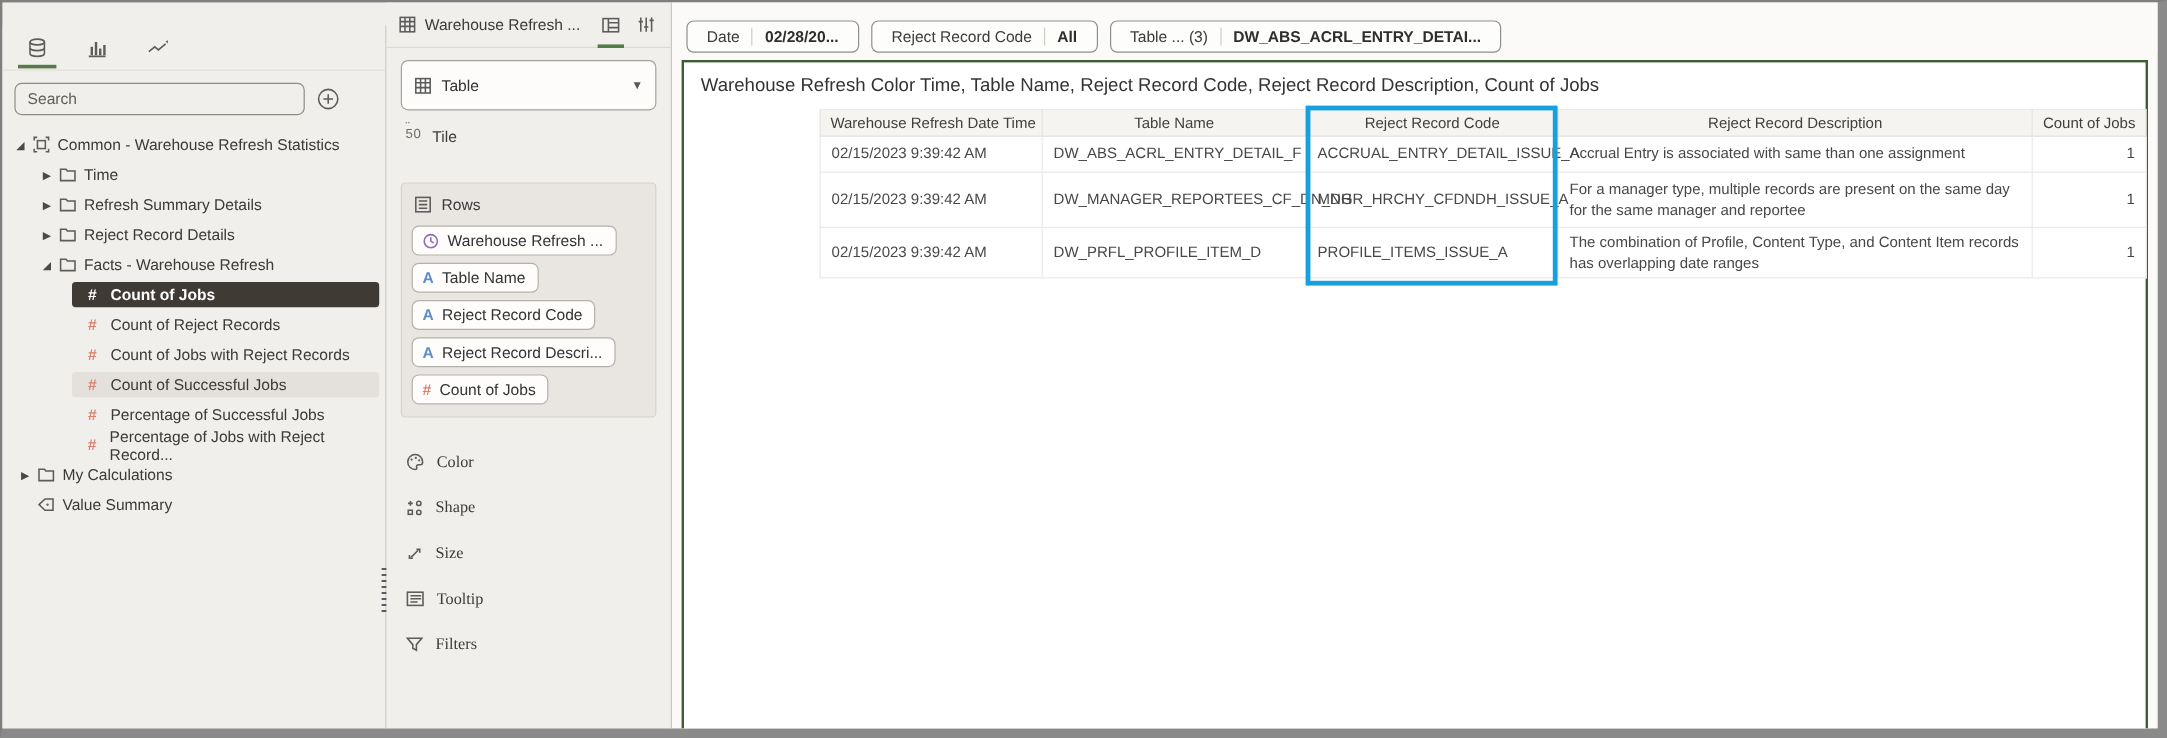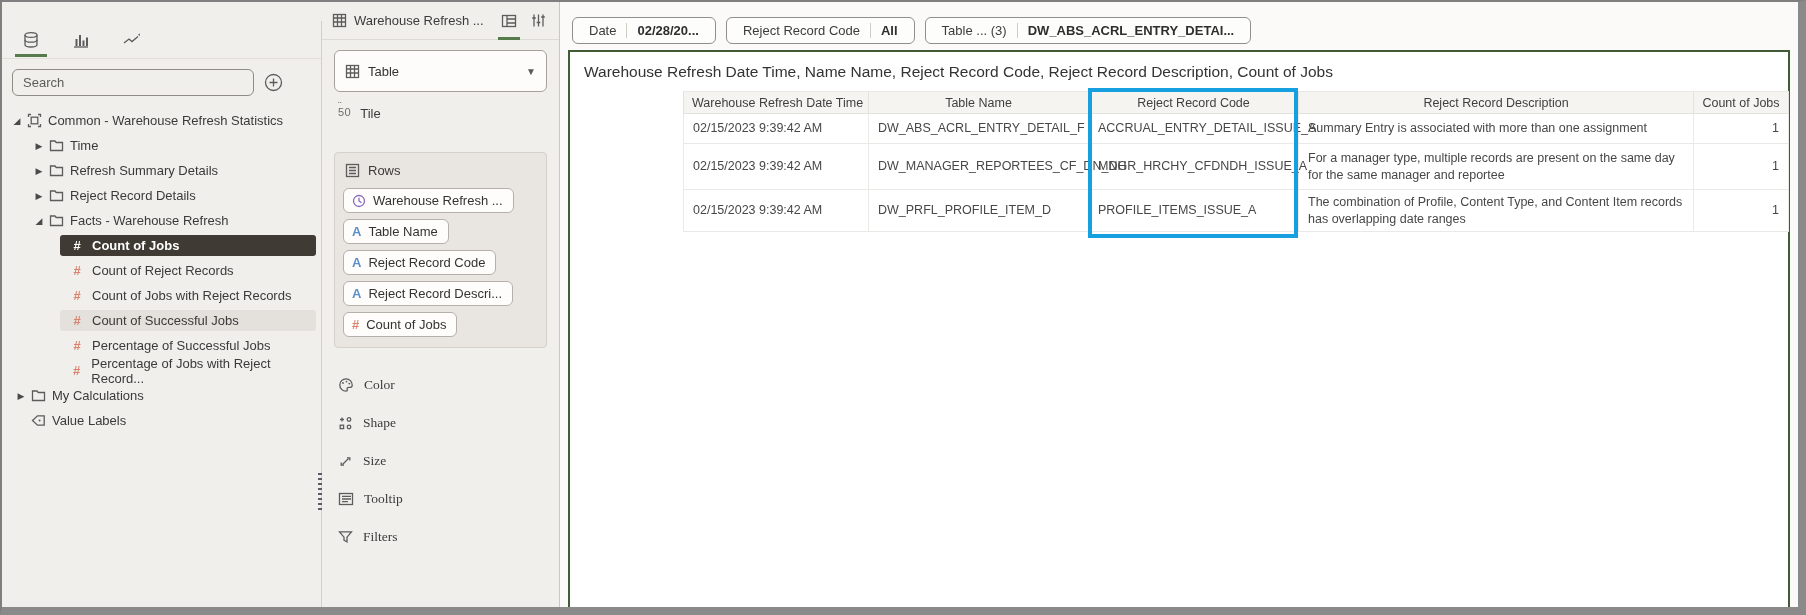--- a/index.html
+++ b/index.html
@@ -224,21 +224,21 @@
         <span>My Calculations</span>
       </div>
 
       <div class="tree-row" style="padding-left:26px;">
         <span class="tree-icon">
           <svg class="icon-svg" width="15" height="13" viewBox="0 0 15 13">
             <path d="M1.5 6.5 L6.5 1.8 H13.2 V11.2 H6.5 z"></path>
             <circle class="fill" cx="8.6" cy="6.5" r="1"></circle>
           </svg>
         </span>
-        <span>Value Labels</span>
+        <span>Value Summary</span>
       </div>
     </div>
 
     <div class="resize-handle"></div>
   </div>
 
   <div class="grammar-panel">
     <div class="gp-header">
       <span>
         <svg class="icon-svg" width="15" height="15" viewBox="0 0 15 15">
@@ -382,21 +382,21 @@
         <span class="fval">All</span>
       </div>
       <div class="filter-pill">
         <span>Table ... (3)</span>
         <span class="sep"></span>
         <span class="fval">DW_ABS_ACRL_ENTRY_DETAI...</span>
       </div>
     </div>
 
     <div class="viz-frame">
-      <div class="viz-title">Warehouse Refresh Date Time, Name Name, Reject Record Code, Reject Record Description, Count of Jobs</div>
+      <div class="viz-title">Warehouse Refresh Color Time, Table Name, Reject Record Code, Reject Record Description, Count of Jobs</div>
 
       <div class="tbl-wrap">
         <table class="dv">
           <colgroup>
             <col style="width:185px">
               <col style="width:220px">
               <col style="width:210px">
               <col style="width:395px">
               <col style="width:95px">
           </colgroup>
@@ -409,21 +409,21 @@
               <th>Reject Record Code</th>
               <th>Reject Record Description</th>
               <th>Count of Jobs</th>
             </tr>
           </thead>
           <tbody>
             <tr class="r1">
               <td>02/15/2023 9:39:42 AM</td>
               <td>DW_ABS_ACRL_ENTRY_DETAIL_F</td>
               <td>ACCRUAL_ENTRY_DETAIL_ISSUE_A</td>
-              <td>Summary Entry is associated with more than one assignment</td>
+              <td>Accrual Entry is associated with same than one assignment</td>
               <td class="cell-num">1</td>
             </tr>
             <tr class="r2">
               <td>02/15/2023 9:39:42 AM</td>
               <td>DW_MANAGER_REPORTEES_CF_DN_DH</td>
               <td>MNGR_HRCHY_CFDNDH_ISSUE_A</td>
               <td>For a manager type, multiple records are present on the same day for the same manager and reportee</td>
               <td class="cell-num">1</td>
             </tr>
             <tr class="r3">

